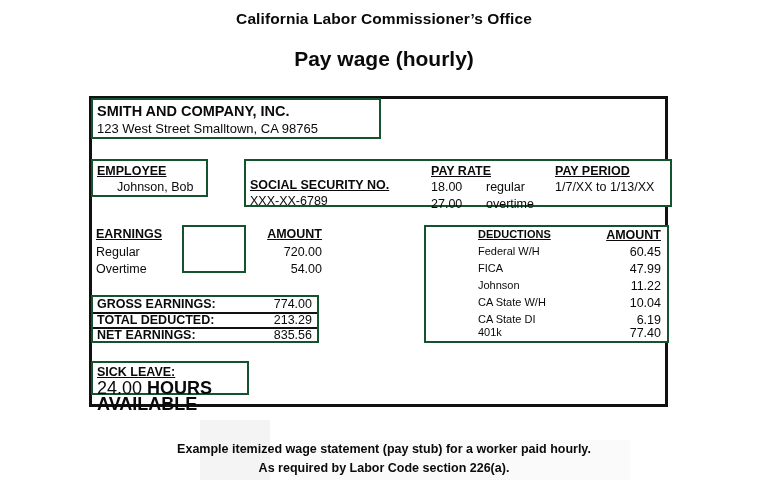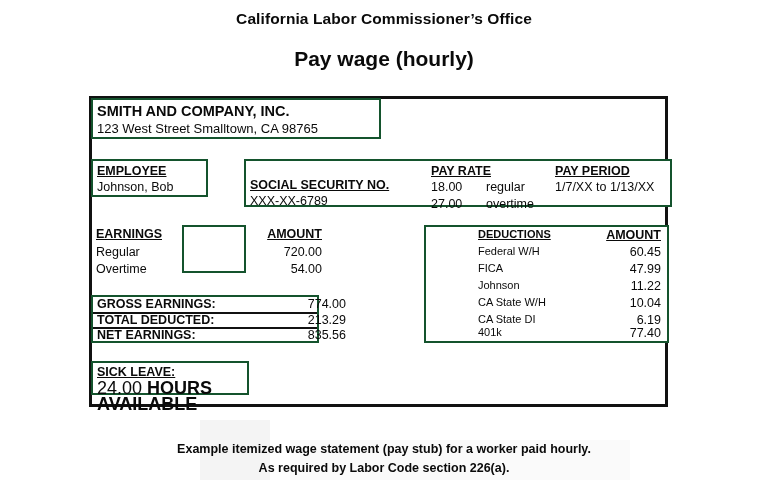--- a/index.html
+++ b/index.html
@@ -73,21 +73,21 @@
   .company .cname { font-size: 14.5px; font-weight: bold; line-height: 18px; }
   .company .caddr { font-size: 13px; line-height: 17px; }
 
   
   .employee {
     left: -1px; top: 60px; width: 117px; height: 38px;
     padding: 2px 0 0 4px;
   }
   .employee .eh { font-size: 12.5px; font-weight: bold; line-height: 16px; }
   .employee .eh span { text-decoration: underline; }
-  .employee .ev { font-size: 12.5px; line-height: 17px; }
+  .employee .ev { font-size: 12.5px; line-height: 17px; margin-left: 20px; }
 
   
   .idbox {
     left: 152px; top: 60px; width: 428px; height: 48px;
   }
   .idbox .col { position: absolute; }
   .col-ssn   { left: 4px;   top: 16px; }
   .col-rate  { left: 185px; top: 2px; }
   .col-period{ left: 309px; top: 2px; }
   .colhead { font-size: 12.5px; font-weight: bold; text-decoration: underline; line-height: 16px; white-space: nowrap; }
@@ -104,21 +104,21 @@
   .hdr { font-weight: bold; }
   .hdr span { text-decoration: underline; }
 
   .hoursbox {
     left: 90px; top: 126px; width: 64px; height: 48px;
   }
 
   .totals {
     left: -1px; top: 196px; width: 228px; height: 48px;
   }
-  .totals .trow { position: absolute; left: 0; width: 100%; height: 16px; padding-left: 34px; }
+  .totals .trow { position: absolute; left: 0; width: 100%; height: 16px; }
   .totals .tl { position: absolute; left: 4px; font-size: 12.5px; font-weight: bold; }
   .totals .tv { position: absolute; right: 5px; font-size: 12.5px; }
   .tsep { position: absolute; left: 0; width: 100%; border-top: 2px solid #111; }
 
   
   .sick {
     left: -1px; top: 262px; width: 158px; height: 34px;
     padding: 1px 0 0 4px;
   }
   .sick .sh { font-size: 12.5px; font-weight: bold; text-decoration: underline; line-height: 16px; }

